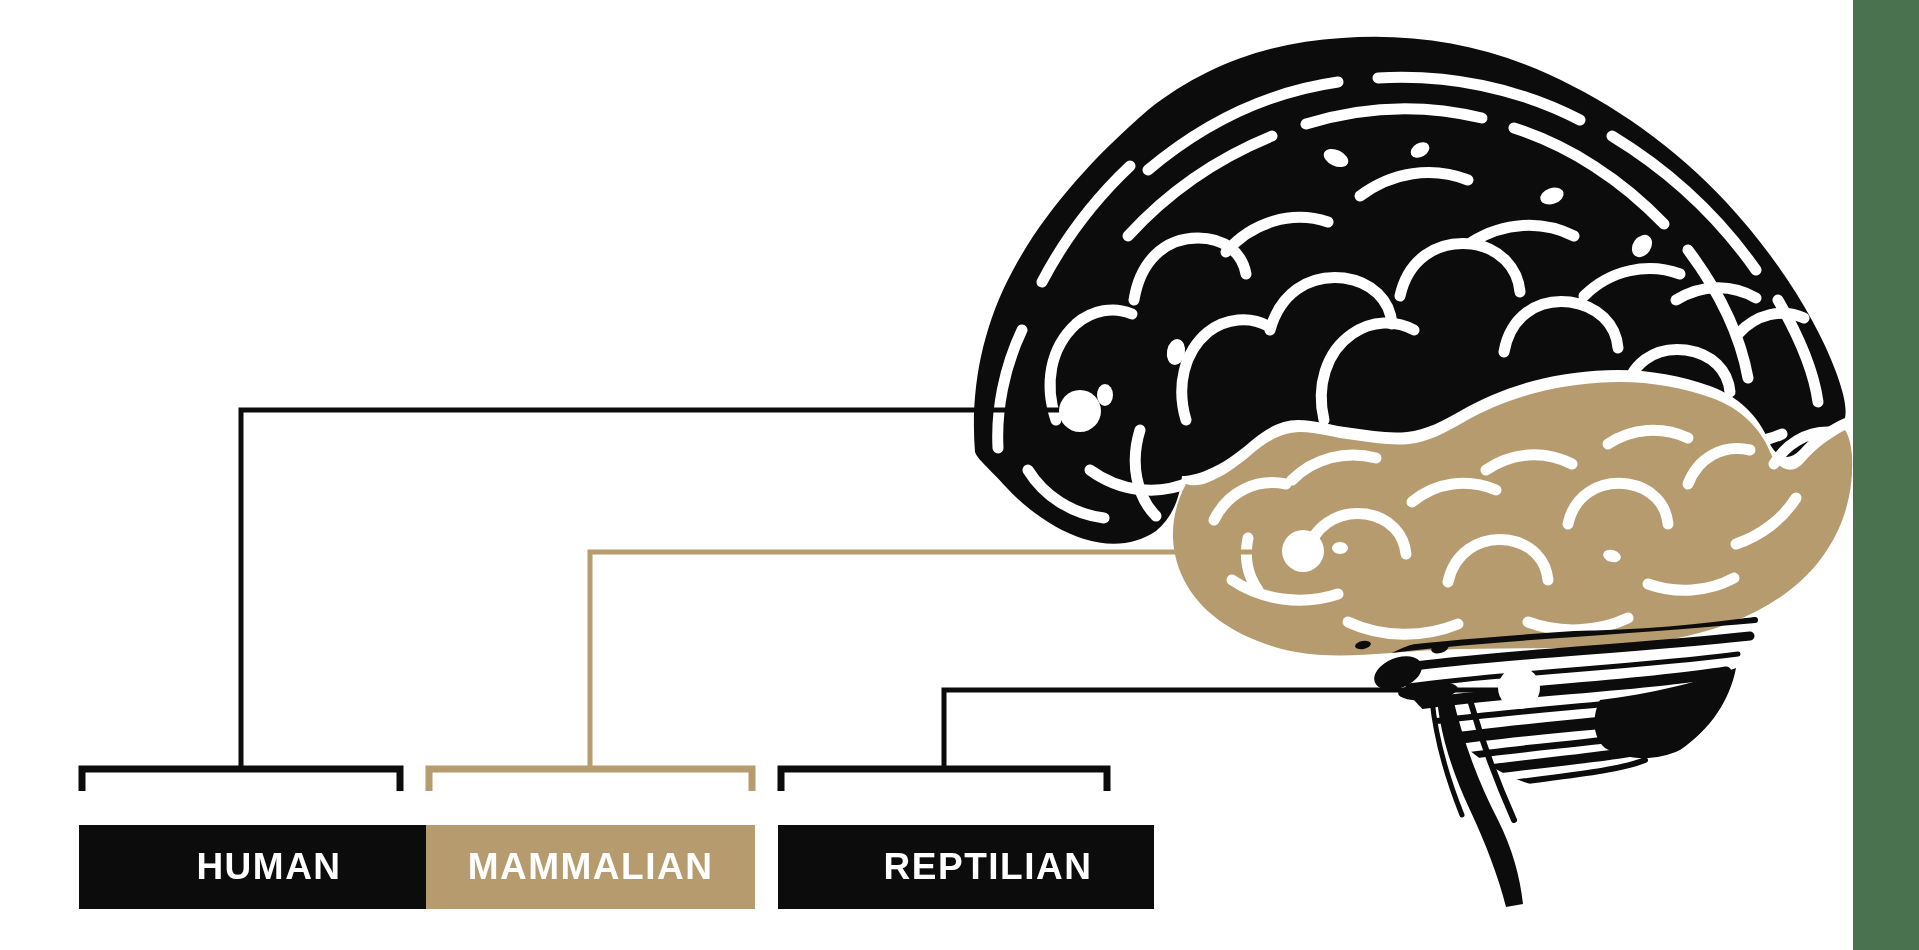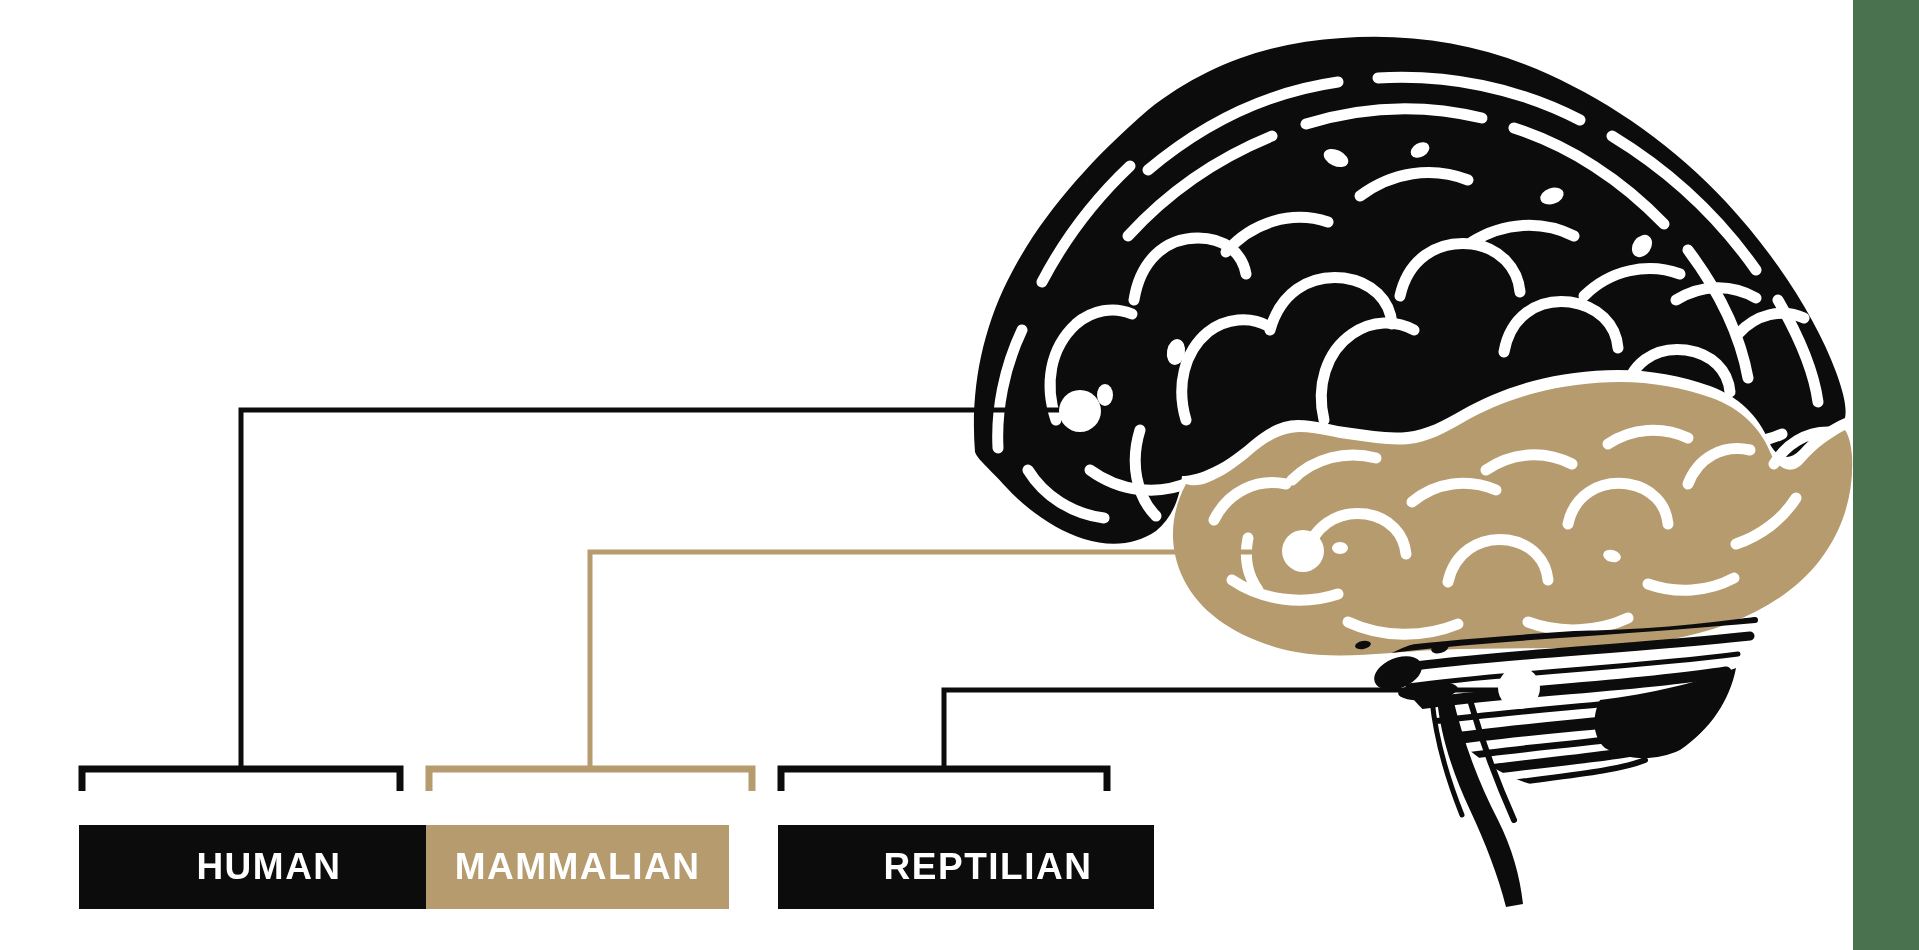--- a/index.html
+++ b/index.html
@@ -10,21 +10,21 @@
   .diagram-svg{position:absolute;left:0;top:0;}
   .label-box{
     position:absolute;top:825px;height:84px;
     display:flex;align-items:center;justify-content:center;
     color:#ffffff;font-weight:700;font-size:37px;letter-spacing:1.5px;
     -webkit-font-smoothing:antialiased;
   }
   .box-dark{background:#0c0c0c;}
   .box-tan{background:#b59b6e;}
   #box-human{left:79px;width:380px;text-align:right;}
-  #box-mammalian{left:426px;width:303px;}
+  #box-mammalian{left:426px;width:329px;}
   #box-reptilian{left:778px;width:332px;padding-left:44px;}
   .carve{stroke:#ffffff;stroke-width:11;fill:none;stroke-linecap:round;}
   .stripe{stroke:#0c0c0c;fill:none;stroke-linecap:round;}
   .connector{fill:none;stroke-linejoin:miter;}
 </style>
 </head>
 <body>
 
 <div class="canvas">
 

